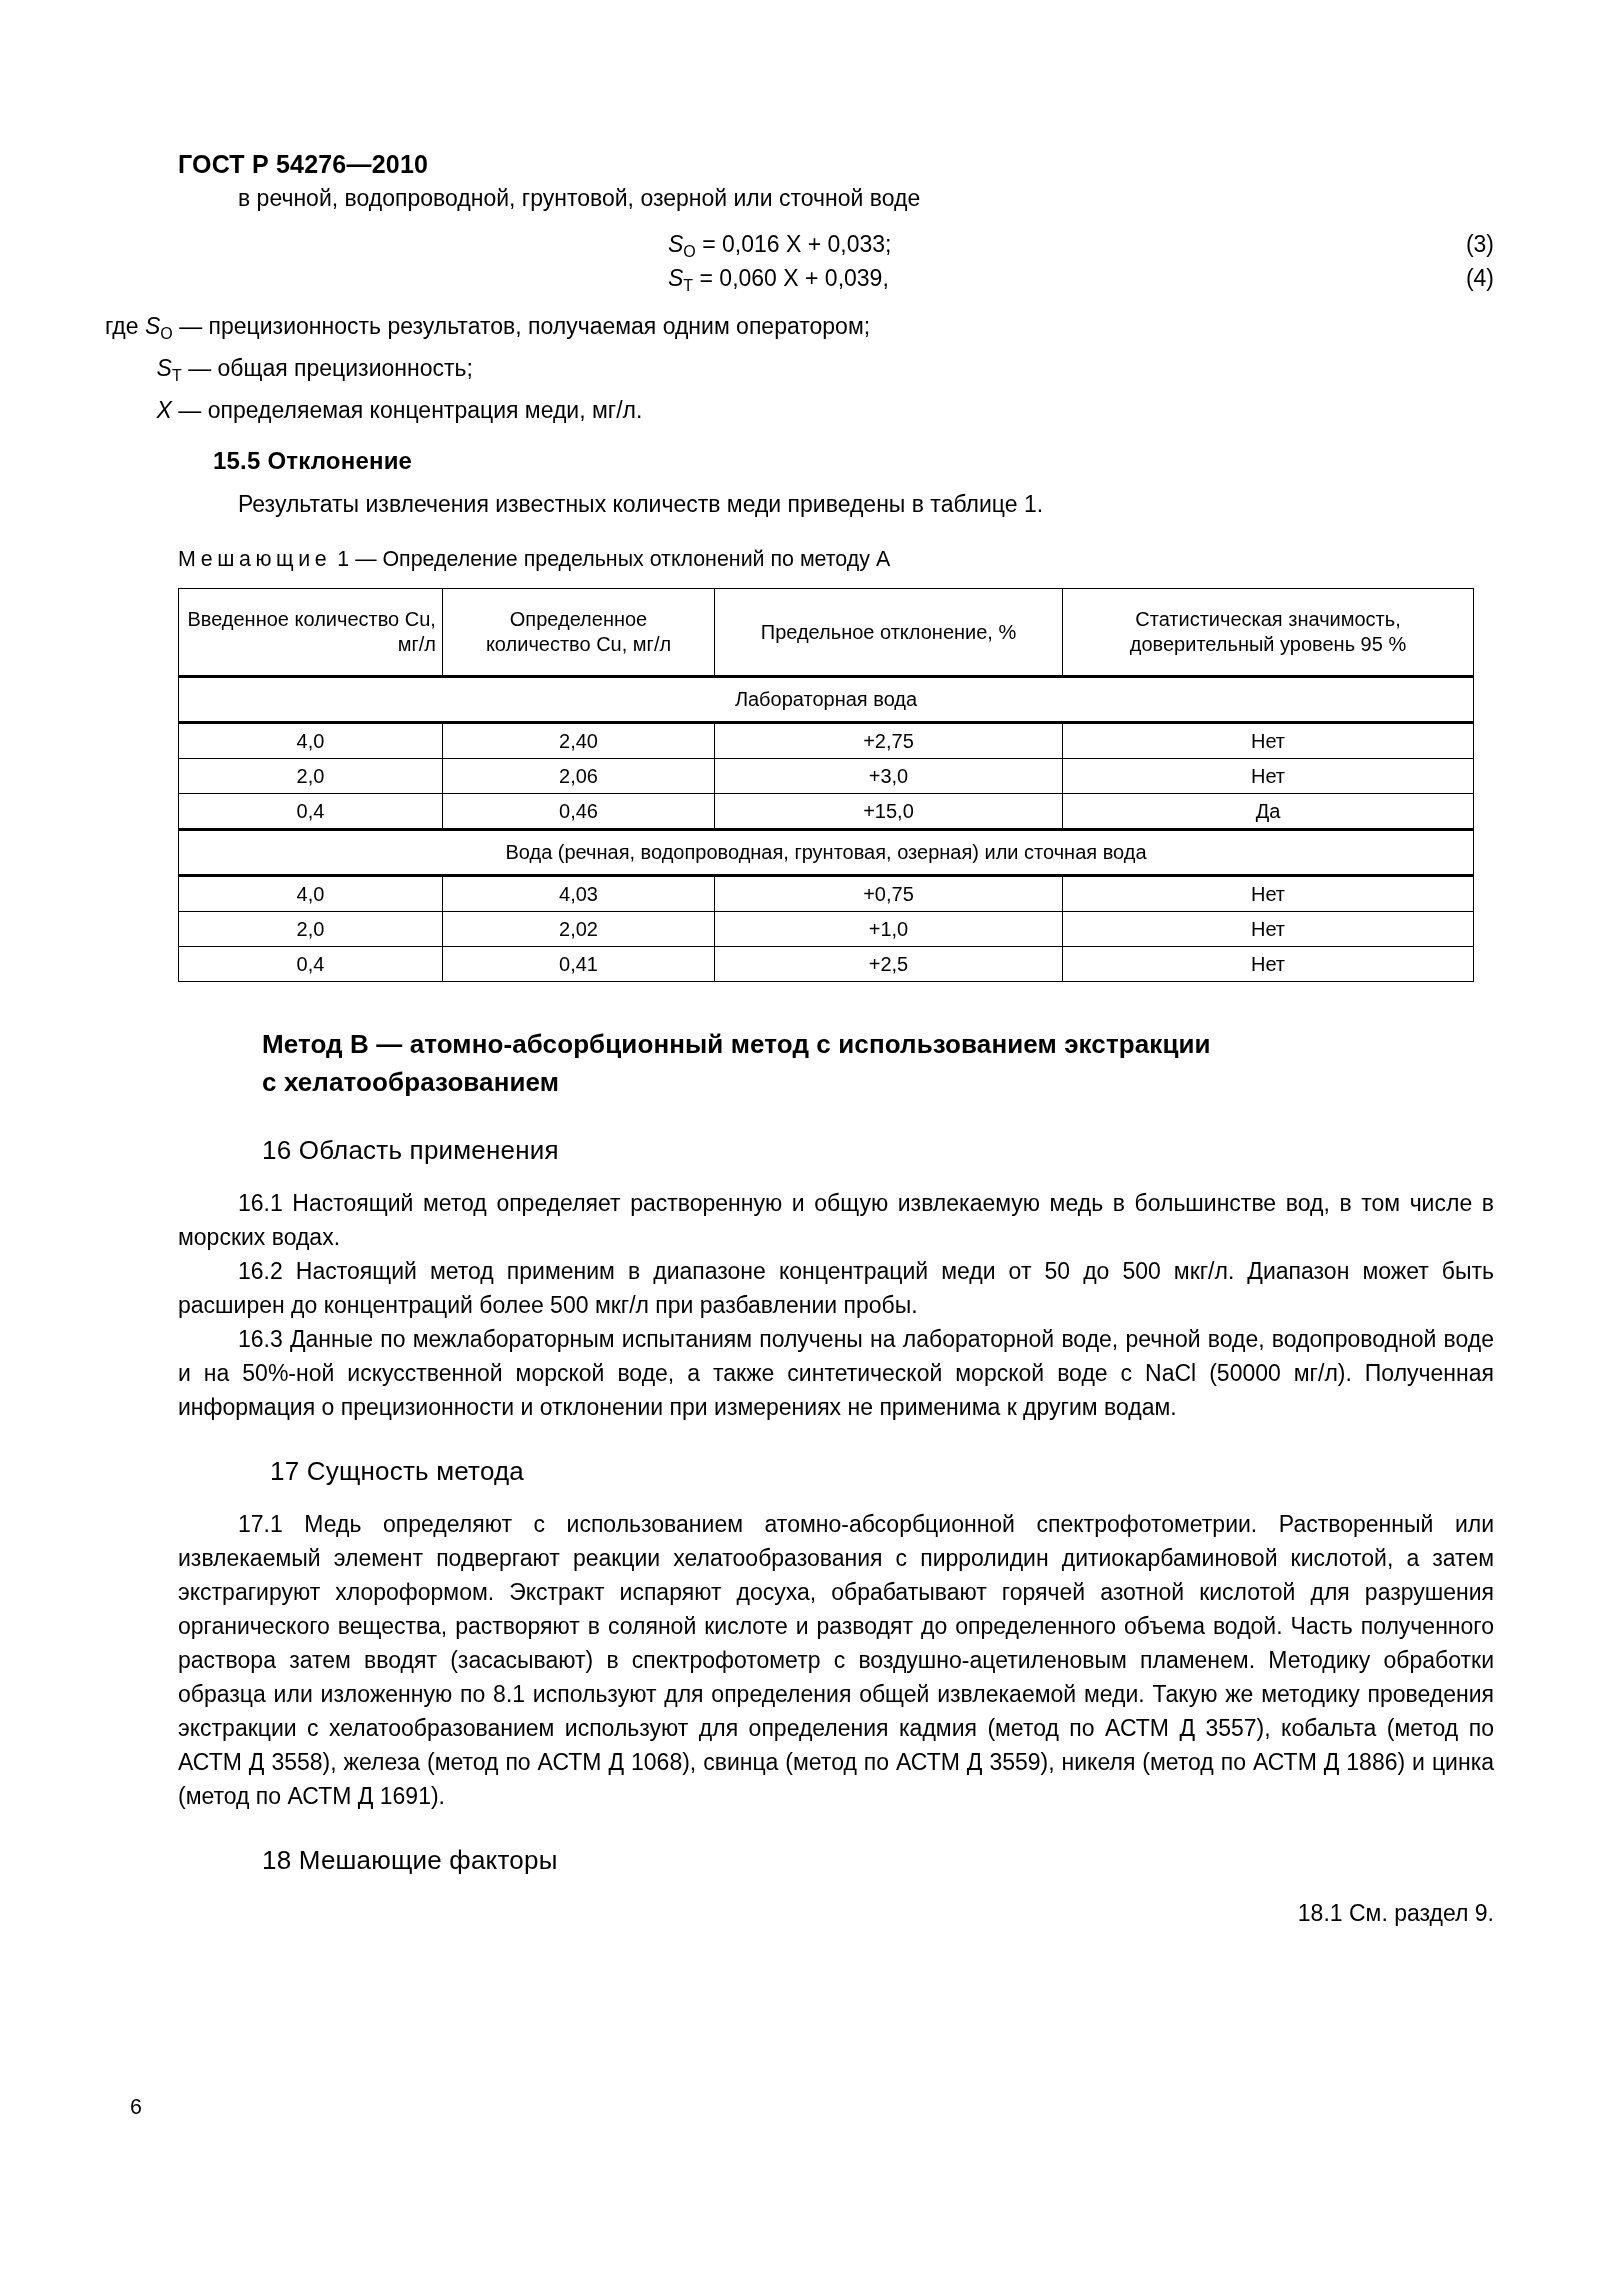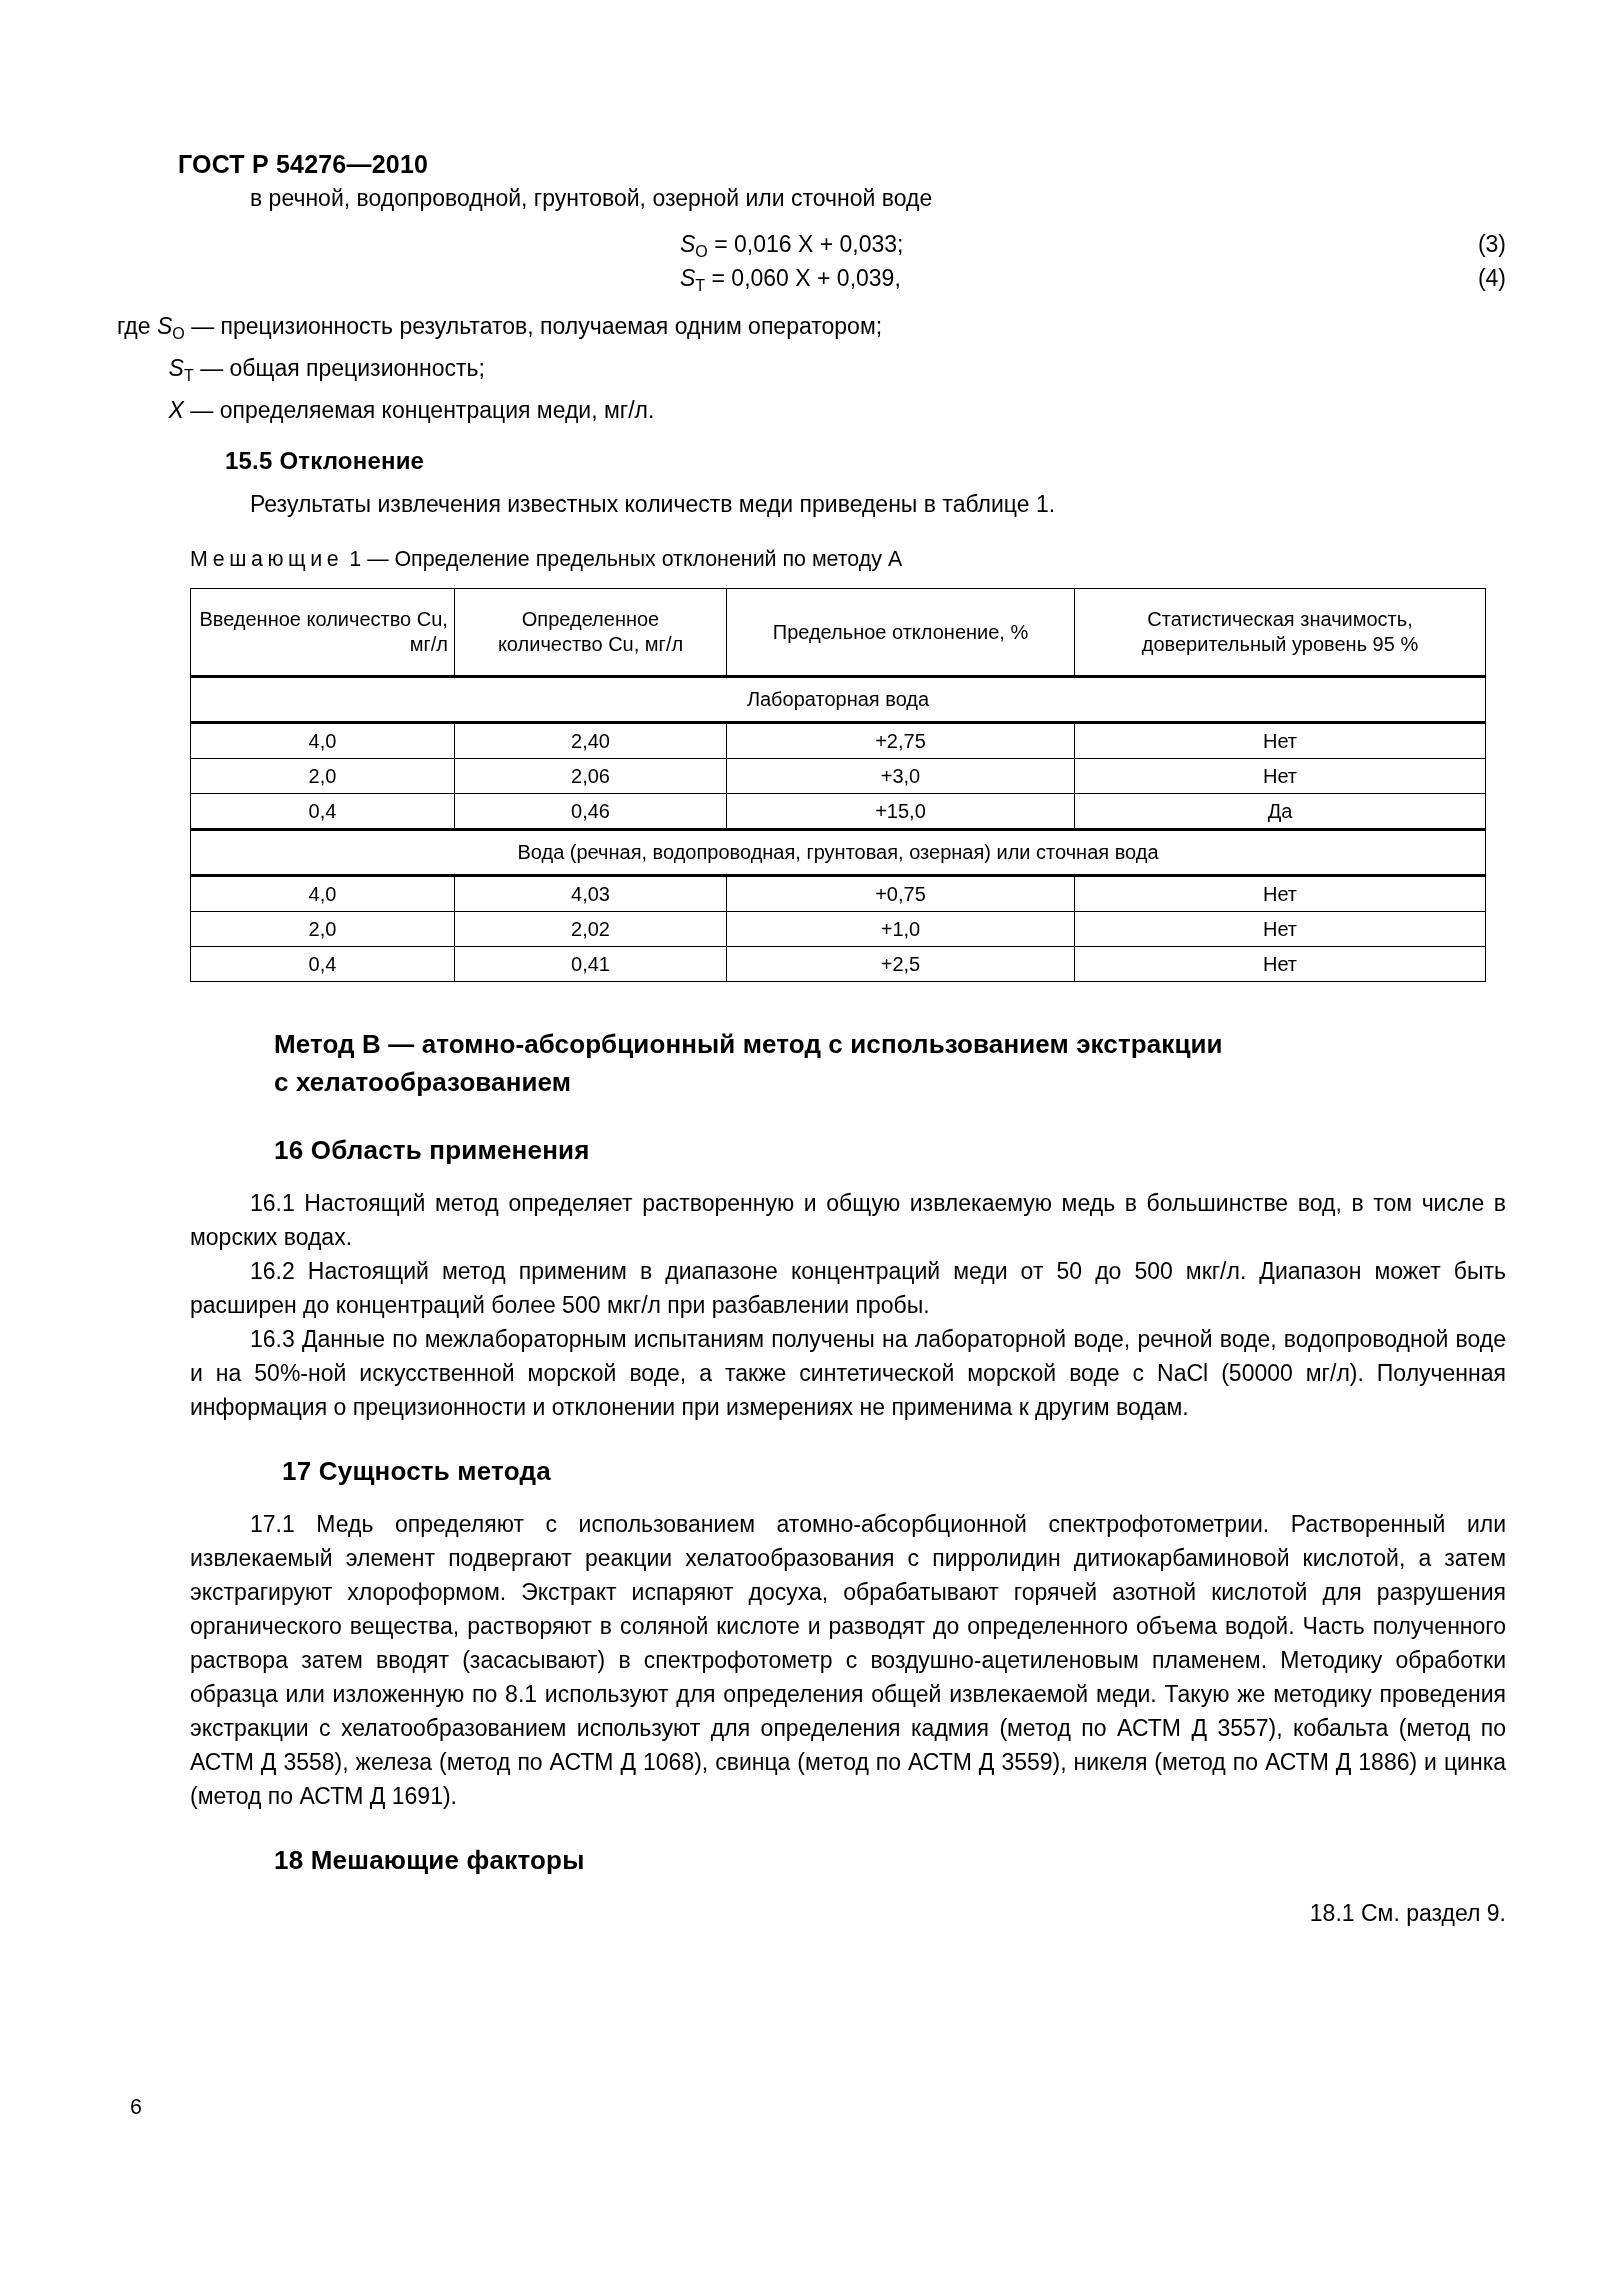--- a/index.html
+++ b/index.html
@@ -16,21 +16,21 @@
     position: relative;
     width: 1576px;
     height: 2295px;
     background: #ffffff;
     box-sizing: border-box;
     padding: 0;
     overflow: hidden;
   }
   .content {
     position: absolute;
-    left: 190px;
+    left: 178px;
     top: 0;
     width: 1316px;
   }
 
   
   .doc-header {
     position: absolute;
     left: 178px;
     top: 150px;
     font-size: 25px;
@@ -89,21 +89,21 @@
 
   
   h2.sub-head {
     font-size: 24px;
     font-weight: bold;
     margin: 0;
     letter-spacing: 0.2px;
   }
   h2.num-head {
     font-size: 26px;
-    font-weight: bold;
+    font-weight: normal;
     margin: 0;
     letter-spacing: 0.2px;
   }
   h1.method-head {
     font-size: 26px;
     font-weight: bold;
     margin: 0;
     line-height: 38px;
     letter-spacing: 0.1px;
   }

